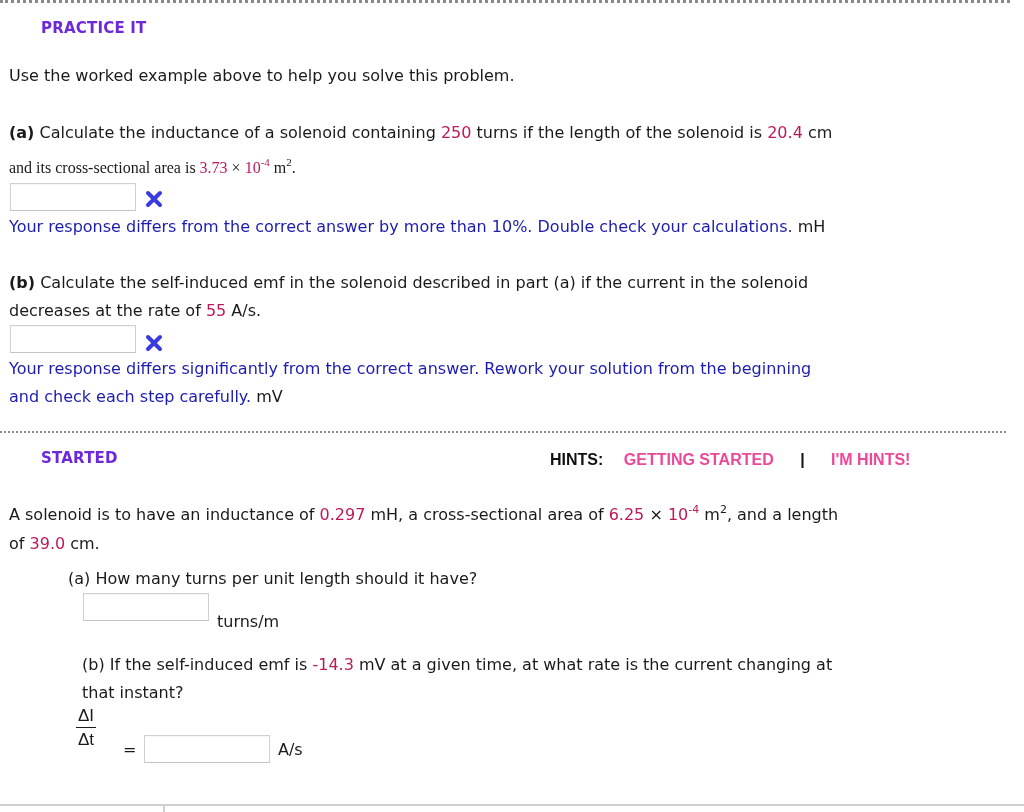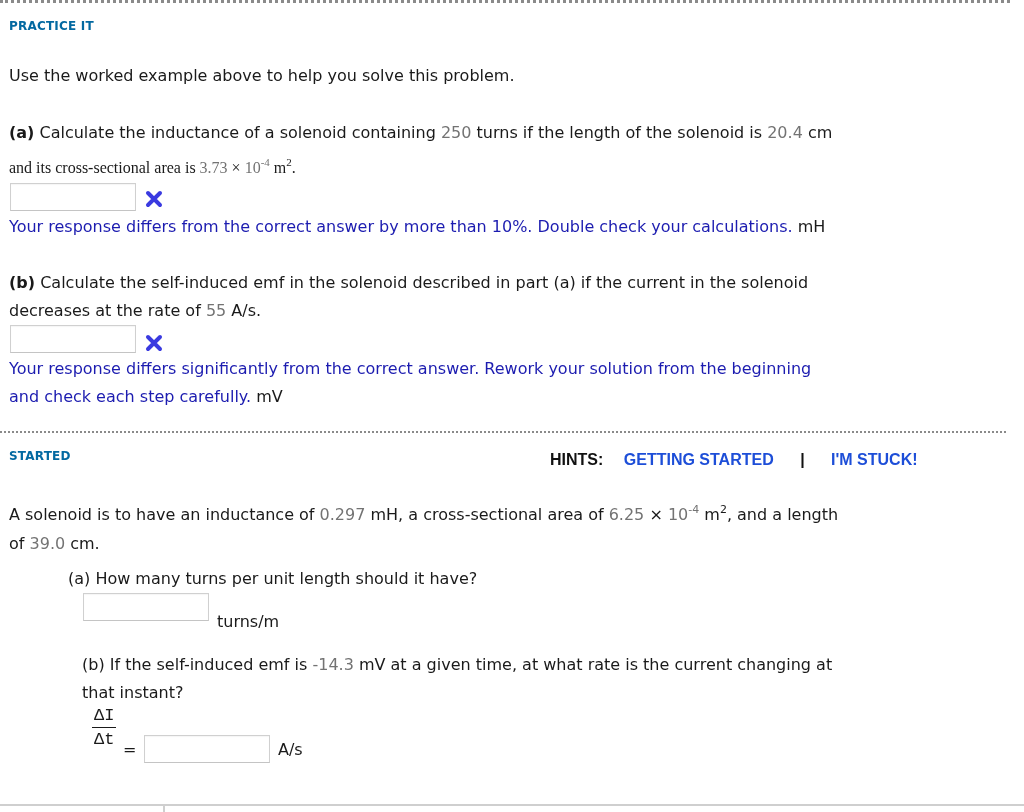--- a/index.html
+++ b/index.html
@@ -6,45 +6,45 @@
     body {
       width: 1024px; height: 812px; overflow: hidden; position: relative;
       font-family: "DejaVu Sans", sans-serif; font-size: 16px; color: #1a1a1a;
     }
     .dotted-top {
       position: absolute; left: 0; top: 0; width: 1010px; height: 0;
       border-top: 3px dotted #8a8a8a;
     }
     .heading {
       position: absolute; font-family: "DejaVu Sans", sans-serif; font-weight: bold;
-      font-size: 12px; color: #0369a1; letter-spacing: 0.2px;
+      font-size: 15px; color: #6d28d9; letter-spacing: 0.2px; margin-left: 32px;
     }
     .line { position: absolute; left: 9px; white-space: nowrap; font-size: 16px; line-height: 20px; }
-    .blue { color: #737373; }
+    .blue { color: #be185d; }
     .fb { color: #1c1cb0; }
     sup { font-size: 11px; vertical-align: 7px; line-height: 0; }
     .input-box {
       position: absolute; width: 126px; height: 28px; border: 1px solid #d0d0d0;
       border-bottom-color: #c4c4c4; background: #fff; box-sizing: border-box;
       box-shadow: inset 0 1px 1px rgba(0,0,0,0.04);
     }
     .xmark { position: absolute; width: 18px; height: 18px; }
     .dotted-mid {
       position: absolute; left: 0; top: 431px; width: 1006px; height: 0;
       border-top: 2px dotted #8a8a8a;
     }
     .hints {
       position: absolute; top: 451px; left: 550px; white-space: nowrap;
       font-family: "Liberation Sans", sans-serif; font-weight: bold; font-size: 16px;
     }
     .hints .lbl { color: #111; }
-    .hints .link { color: #1d4ed8; cursor: pointer; }
+    .hints .link { color: #ec4899; cursor: pointer; }
     .hints .sep { color: #111; }
     .frac {
-      position: absolute; left: 92px; top: 705px; font-family: Liberation Mono, monospace;
+      position: absolute; left: 76px; top: 705px; font-family: Liberation Sans, sans-serif;
       font-size: 17px; color: #1a1a1a;
     }
     .frac .num { display: block; padding: 0 2px; border-bottom: 1.5px solid #1a1a1a; line-height: 22px; }
     .frac .den { display: block; padding: 0 2px; line-height: 24px; }
     .bottom-line {
       position: absolute; left: 0; top: 804px; width: 1024px; height: 0;
       border-top: 2px solid #cfcfcf;
     }
     .bottom-tick { position: absolute; left: 163px; top: 805px; width: 2px; height: 8px; background: #cfcfcf; }
   </style>
@@ -89,21 +89,21 @@
 </div>
 
 <div class="dotted-mid"></div>
 
 <div class="heading" style="left:9px; top:449px;">STARTED</div>
 
 <div class="hints">
   <span class="lbl">HINTS:</span>
   <span class="link" style="margin-left:16px;">GETTING STARTED</span>
   <span class="sep" style="margin-left:22px;">|</span>
-  <span class="link" style="margin-left:22px;">I'M STUCK!</span>
+  <span class="link" style="margin-left:22px;">I'M HINTS!</span>
 </div>
 
 <div class="line" style="top:505px;">
   <span>A solenoid is to have an inductance of </span><span class="blue">0.297</span><span> mH, a cross-sectional area of </span><span class="blue">6.25</span><span> × </span><span class="blue">10</span><sup class="blue">-4</sup><span> m</span><sup>2</sup><span>, and a length</span>
 </div>
 <div class="line" style="top:534px;">
   <span>of </span><span class="blue">39.0</span><span> cm.</span>
 </div>
 
 <div class="line" style="left:68px; top:569px;">(a) How many turns per unit length should it have?</div>

